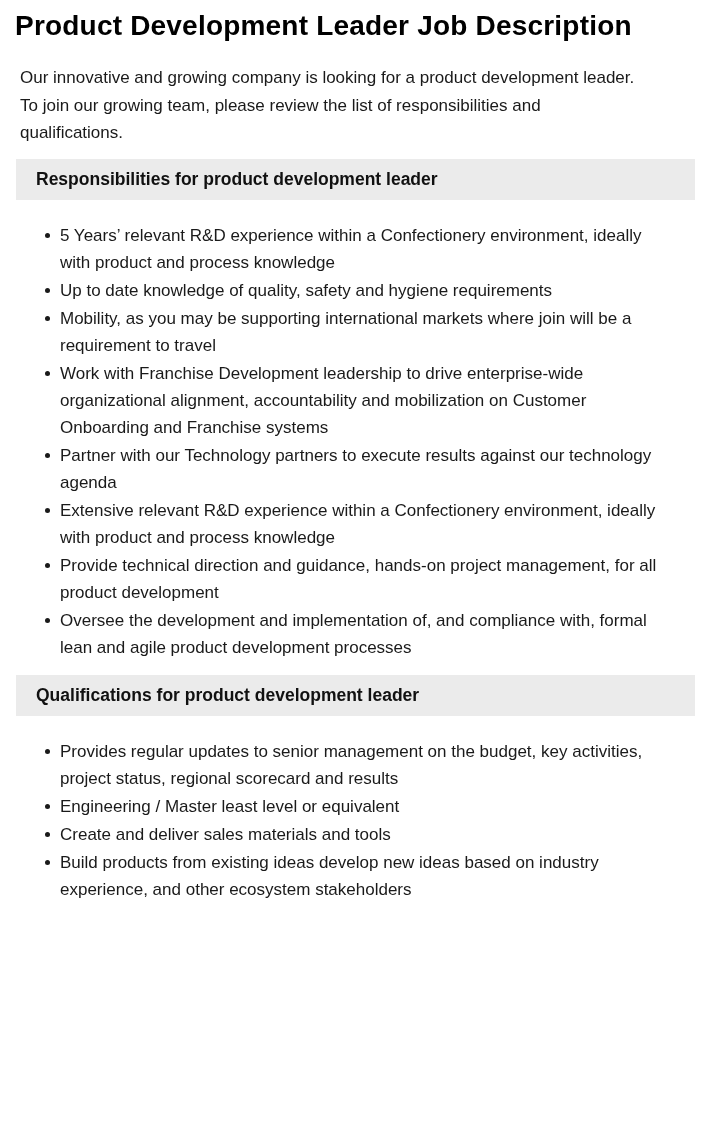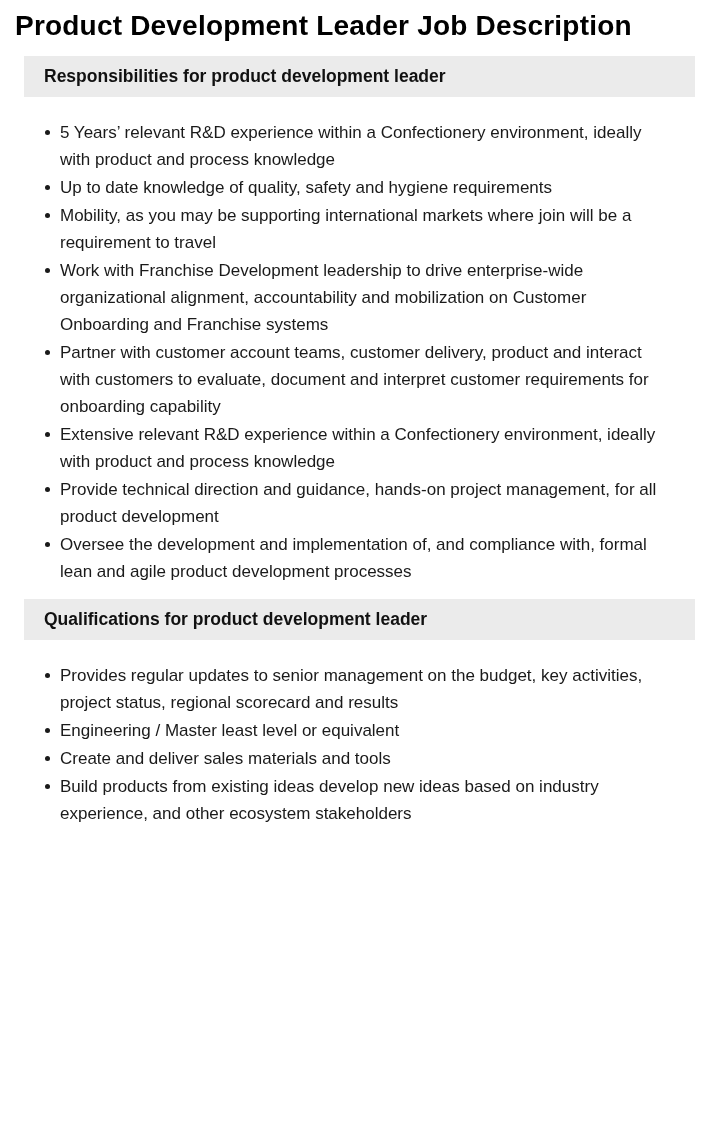--- a/index.html
+++ b/index.html
@@ -31,21 +31,21 @@
     white-space: nowrap;
   }
   .intro {
     margin: 20px 20px 0 20px;
     max-width: 626px;
     font-size: 17px;
     line-height: 27.5px;
     font-weight: 400;
   }
   .section-heading {
-    margin: 12px 25px 0 24px;
+    margin: 12px 25px 0 16px;
     background: var(--heading-bg, #ebebeb);
     padding: 10px 10px 10px 20px;
     font-size: 17.5px;
     line-height: 21px;
     font-weight: 700;
     color: #111111;
   }
   ul.bullet-list {
     list-style: none;
     margin: 22px 25px 14px 20px;
@@ -70,29 +70,30 @@
     background: #1a1a1a;
   }
 </style>
 </head>
 <body>
 
 <div class="page">
 
   <h1 class="job-title">Product Development Leader Job Description</h1>
 
+  <p class="intro">Our innovative and growing company is looking for a product development leader. To join our growing team, please review the list of responsibilities and qualifications.</p>
 
   <div class="section-heading">Responsibilities for product development leader</div>
 
   <ul class="bullet-list">
       <li>5 Years’ relevant R&amp;D experience within a Confectionery environment, ideally with product and process knowledge</li>
       <li>Up to date knowledge of quality, safety and hygiene requirements</li>
       <li>Mobility, as you may be supporting international markets where join will be a requirement to travel</li>
       <li>Work with Franchise Development leadership to drive enterprise-wide organizational alignment, accountability and mobilization on Customer Onboarding and Franchise systems</li>
-      <li>Partner with customer account teams, customer delivery, product and interact with customers to evaluate, document and interpret customer requirements for onboarding capability</li>
+      <li>Partner with our Technology partners to execute results against our technology agenda</li>
       <li>Extensive relevant R&amp;D experience within a Confectionery environment, ideally with product and process knowledge</li>
       <li>Provide technical direction and guidance, hands-on project management, for all product development</li>
       <li>Oversee the development and implementation of, and compliance with, formal lean and agile product development processes</li>
     </ul>
 
   <div class="section-heading">Qualifications for product development leader</div>
 
   <ul class="bullet-list">
       <li>Provides regular updates to senior management on the budget, key activities, project status, regional scorecard and results</li>
       <li>Engineering / Master least level or equivalent</li>

